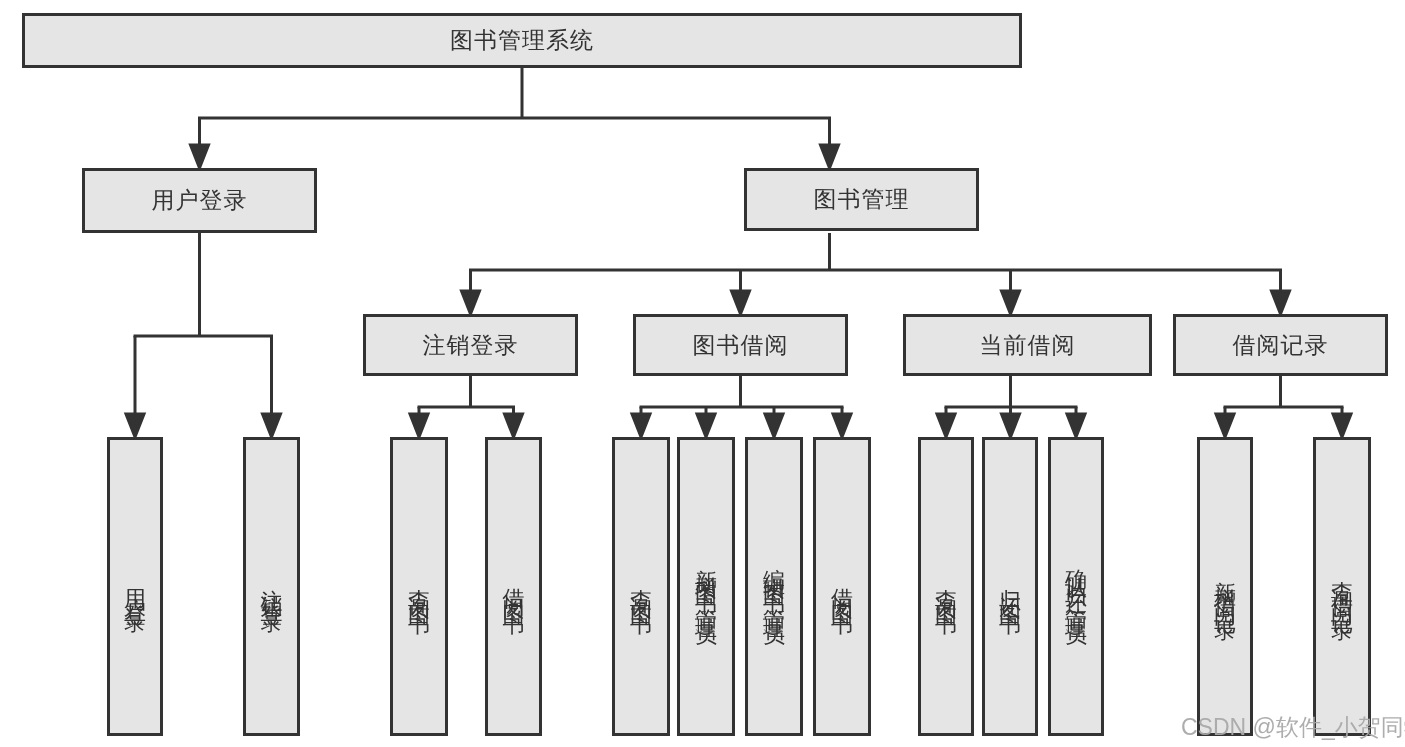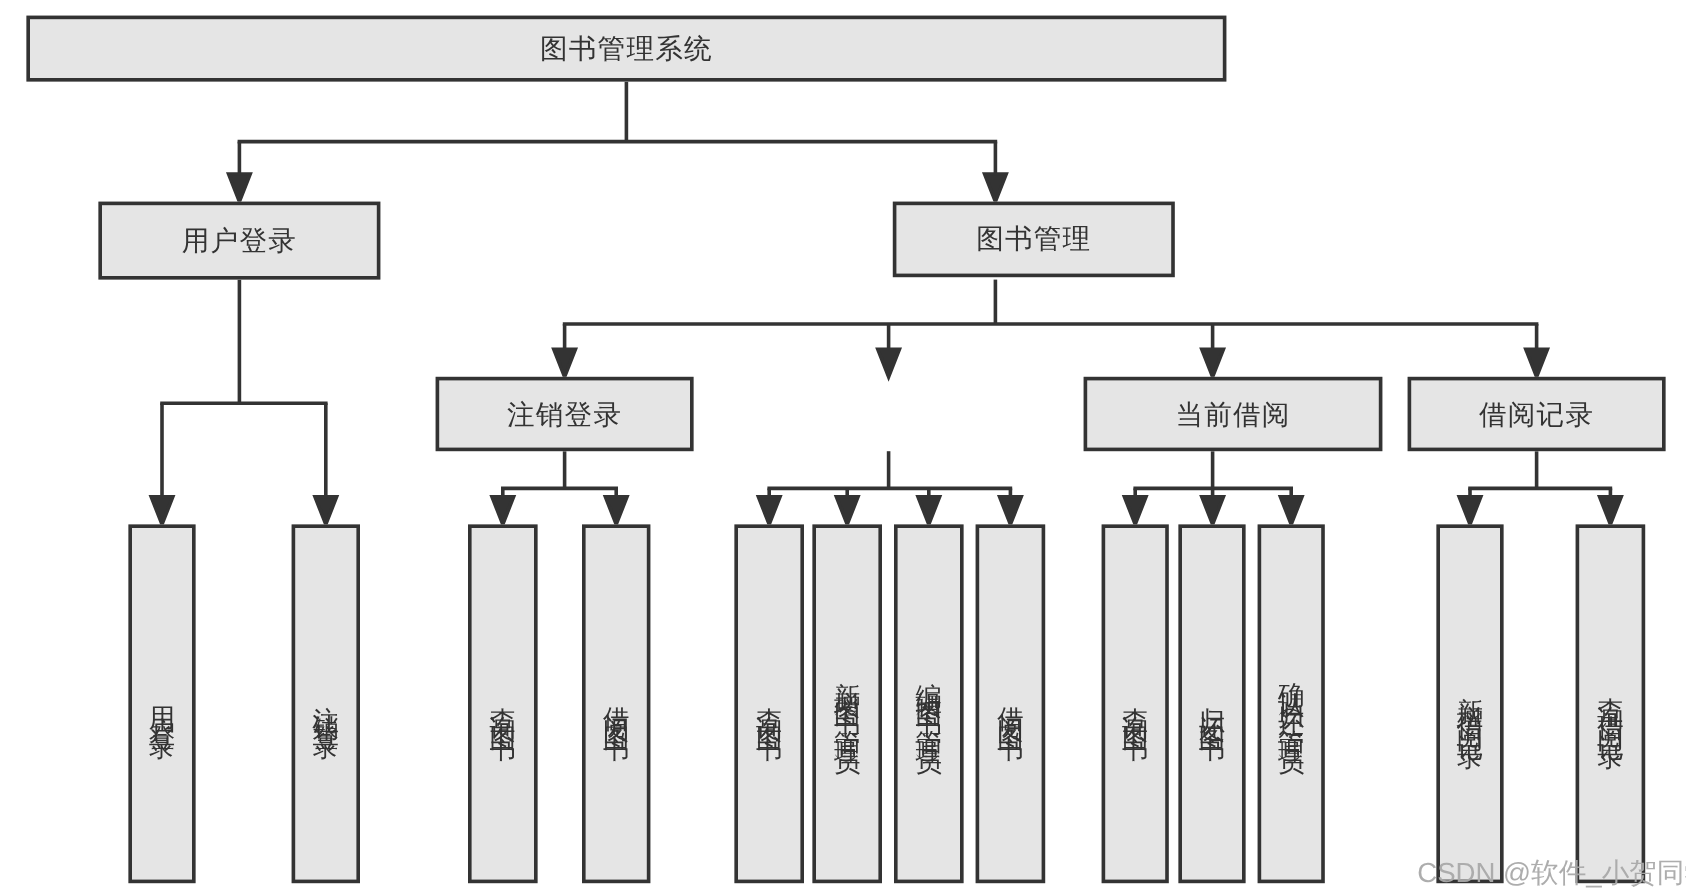--- a/index.html
+++ b/index.html
@@ -132,20 +132,21 @@
       </g>
     </g>
   </svg>
 
   <div class="node h-node" style="left:22px; top:13px; width:1000px; height:55px;">图书管理系统</div>
 
   <div class="node h-node" style="left:82px; top:168px; width:235px; height:65px;">用户登录</div>
   <div class="node h-node" style="left:744px; top:168px; width:235px; height:63px;">图书管理</div>
 
   <div class="node h-node" style="left:363px; top:314px; width:215px; height:62px;">注销登录</div>
+  <div class="node h-node" style="left:633px; top:314px; width:215px; height:62px;">图书借阅</div>
   <div class="node h-node" style="left:903px; top:314px; width:249px; height:62px;">当前借阅</div>
   <div class="node h-node" style="left:1173px; top:314px; width:215px; height:62px;">借阅记录</div>
 
   <div class="node v-node" style="left:107px; top:437px; width:56px; height:299px;">用户登录</div>
   <div class="node v-node" style="left:243px; top:437px; width:57px; height:299px;">注销登录</div>
 
   <div class="node v-node" style="left:390px; top:437px; width:58px; height:299px;">查询图书</div>
   <div class="node v-node" style="left:485px; top:437px; width:57px; height:299px;">借阅图书</div>
 
   <div class="node v-node" style="left:612px; top:437px; width:58px; height:299px;">查询图书</div>

